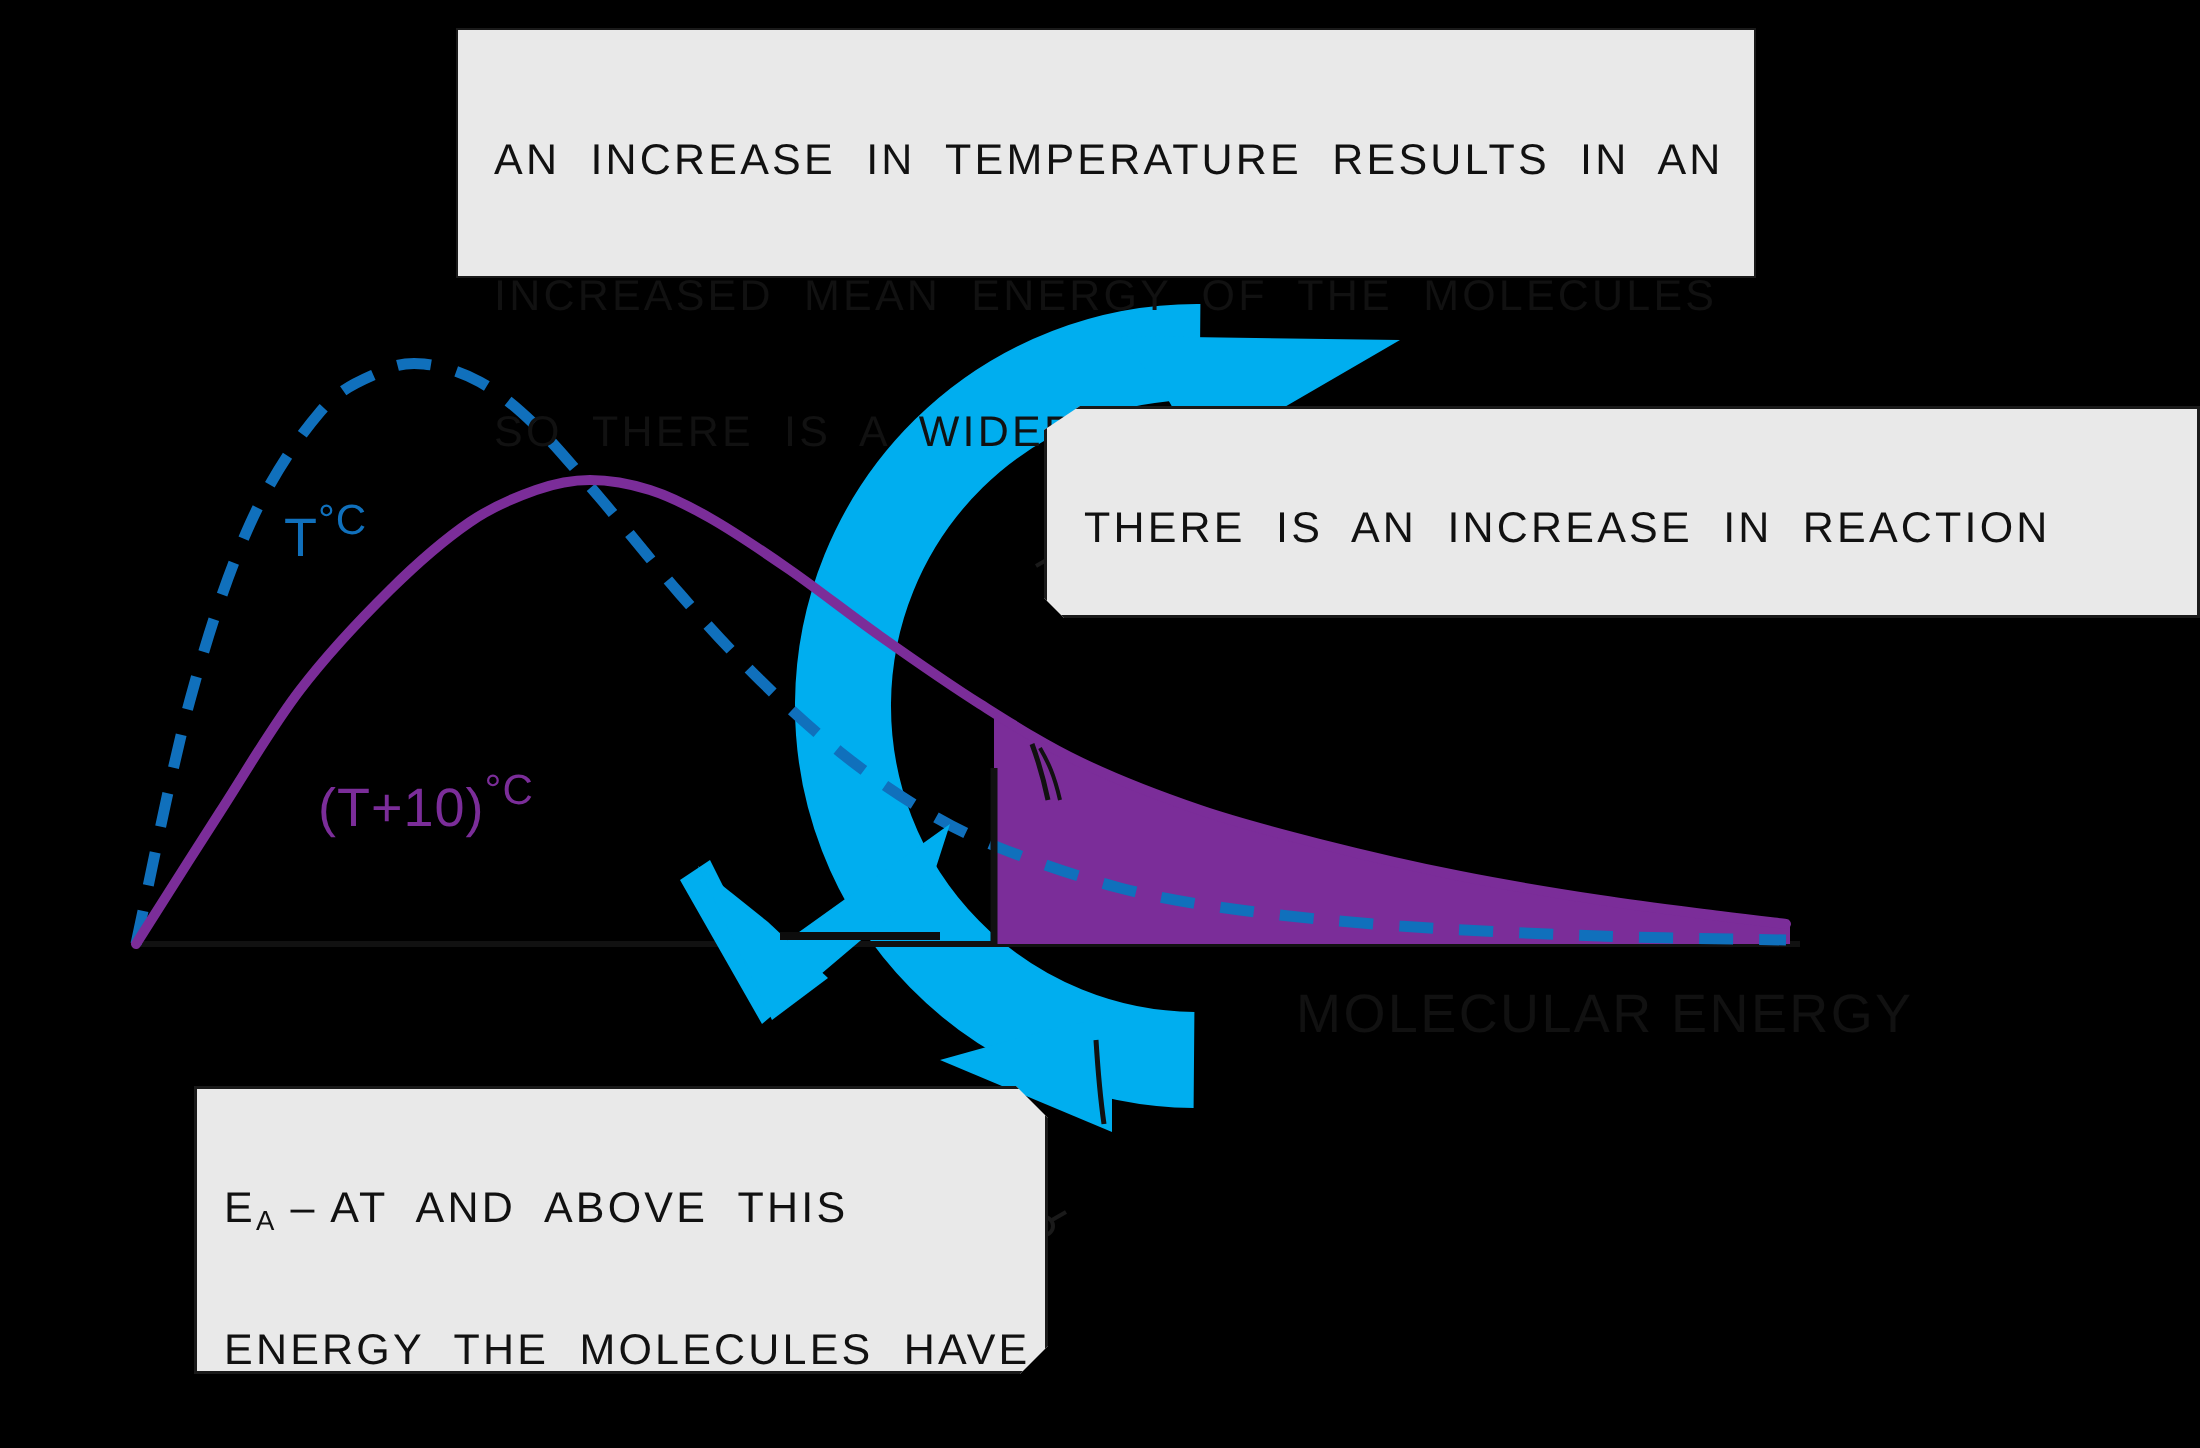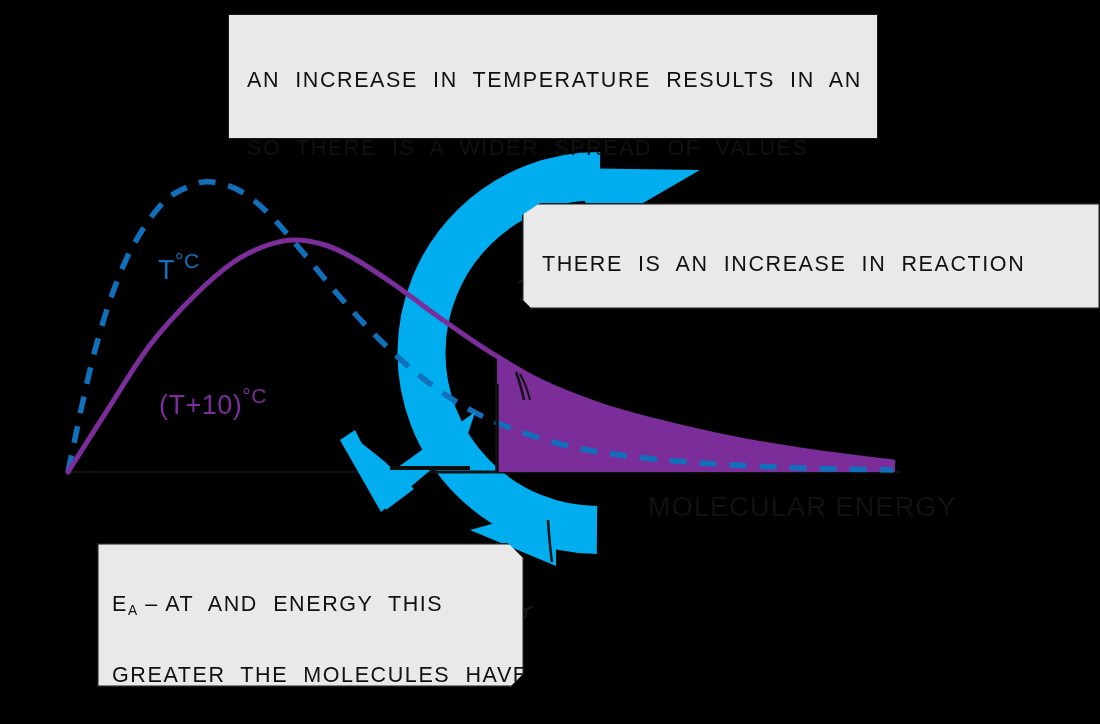--- a/index.html
+++ b/index.html
@@ -116,21 +116,21 @@
   
   .curve-label {
     position: absolute;
     font-family: "Liberation Sans", sans-serif;
     font-size: 27px;
     letter-spacing: 0.5px;
     z-index: 30;
     white-space: nowrap;
   }
   #label-t {
-    left: 158px;
+    left: 142px;
     top: 250px;
     color: #1070BC;
   }
   #label-t-plus {
     left: 159px;
     top: 385px;
     color: #7B2D99;
   }
   .deg {
     font-size: 0.78em;
@@ -209,29 +209,30 @@
   </svg>
 
   <div id="axis-caption">MOLECULAR  ENERGY</div>
 
   <div class="curve-label" id="label-t"><span>T</span><span class="deg">°C</span></div>
 
   <div class="curve-label" id="label-t-plus"><span>(T+10)</span><span class="deg">°C</span></div>
 
   <div class="callout" id="callout-temperature">
     <span class="line">AN  INCREASE  IN  TEMPERATURE  RESULTS  IN  AN</span>
+    <span class="line">INCREASED  MEAN  ENERGY  OF  THE  MOLECULES</span>
     <span class="line">SO  THERE  IS  A  WIDER  SPREAD  OF  VALUES</span>
   </div>
 
   <div class="callout" id="callout-rate">
     <span class="line">THERE  IS  AN  INCREASE  IN  REACTION</span>
     <span class="line">MOLECULES  HAVE  ENERGY  EQUAL  TO  OR</span>
     <span class="line">GREATER  THAN  THE  ACTIVATION  ENERGY</span>
   </div>
 
   <div class="callout" id="callout-ea">
-    <span class="line"><span>E</span><sub>A</sub><span> – AT  AND  ENERGY  THIS</span></span>
-    <span class="line">GREATER  THE  MOLECULES  HAVE</span>
+    <span class="line"><span>E</span><sub>A</sub><span> – AT  AND  ABOVE  THIS</span></span>
+    <span class="line">ENERGY  THE  MOLECULES  HAVE</span>
     
     
   </div>
 
 </div>
 
 </body></html>

